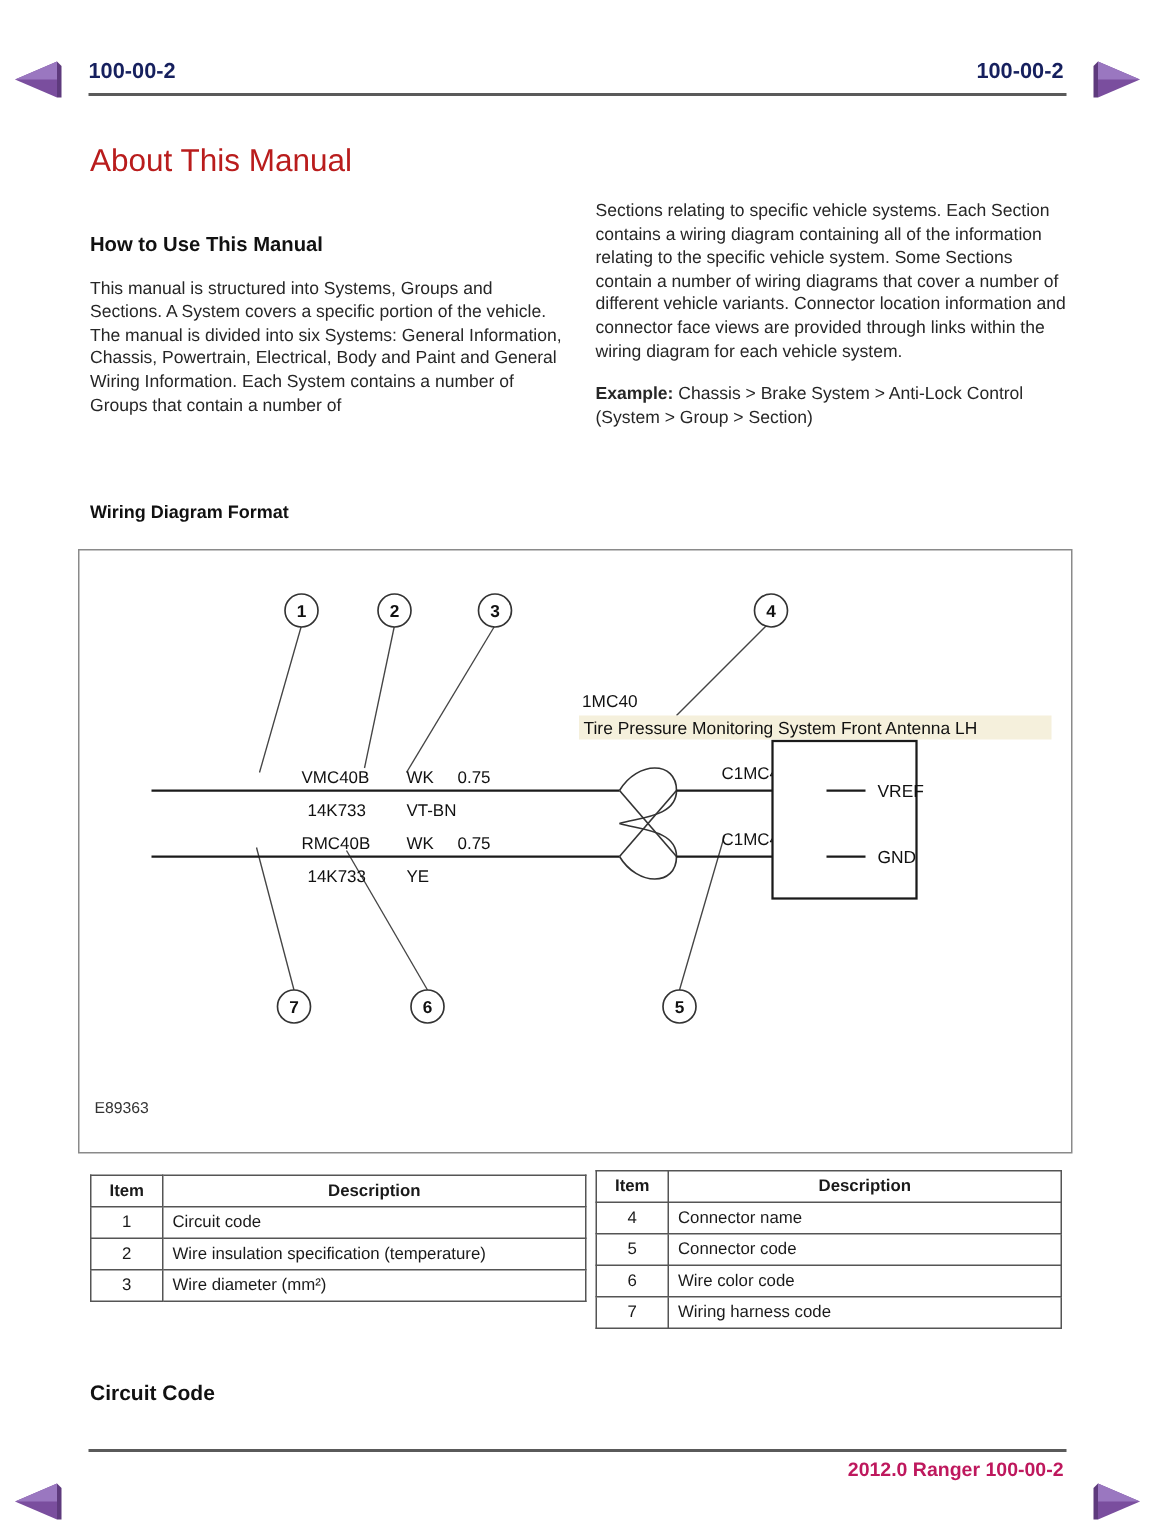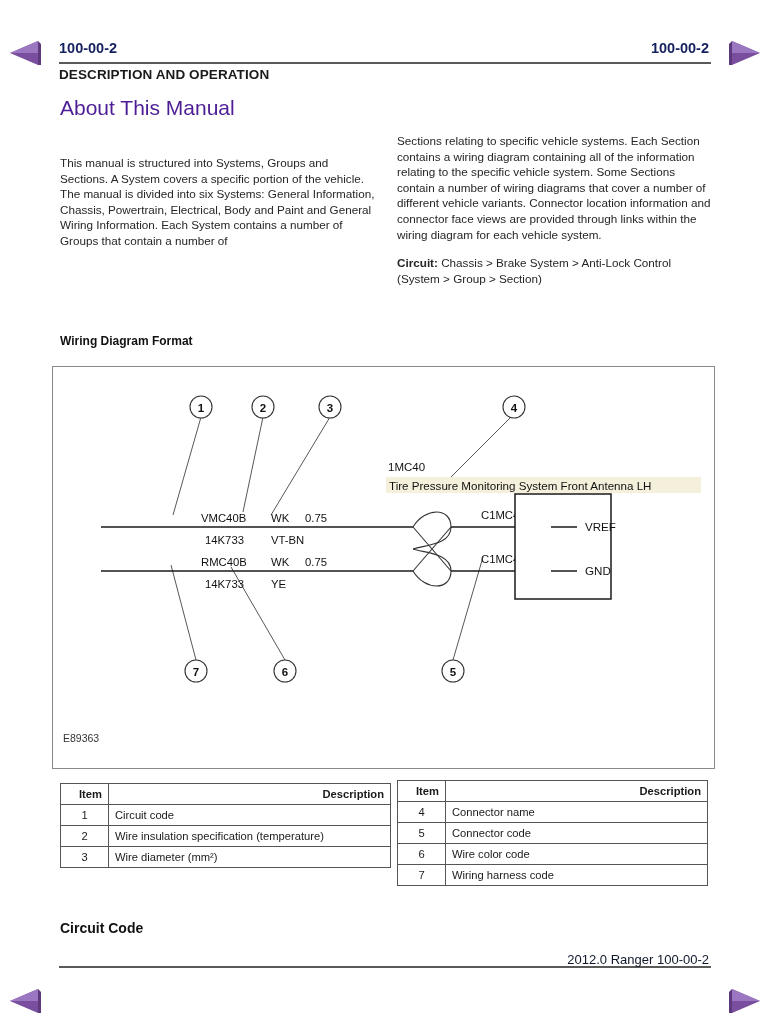--- a/index.html
+++ b/index.html
@@ -30,21 +30,21 @@
     position: absolute; left: 59px; top: 62px; width: 652px;
     height: 2px; background: #5a5a5a;
   }
 
   .sect-kicker {
     position: absolute; left: 59px; top: 67px;
     font-size: 13.5px; font-weight: bold; letter-spacing: .1px; color: #1a1a1a;
   }
   .page-title {
     position: absolute; left: 60px; top: 96px;
-    font-size: 21px; font-weight: normal; color: #4c1d95;
+    font-size: 21px; font-weight: normal; color: #b91c1c;
   }
 
   
   .col { position: absolute; font-size: 11.7px; line-height: 15.6px; color: #262626; }
   #col-left  { left: 60px;  top: 155px; width: 315px; }
   #col-right { left: 397px; top: 133px; width: 314px; }
   .col h3 {
     margin: 0 0 14px 0; font-size: 13.5px; font-weight: bold; color: #111;
   }
   .col p { margin: 0 0 13px 0; }
@@ -72,37 +72,37 @@
     font-size: 11.2px;
     background: #fff;
   }
   #item-table-left  { left: 60px;  top: 783px; width: 331px; }
   #item-table-right { left: 397px; top: 780px; width: 311px; }
   .item-table th, .item-table td {
     border: 1.2px solid #555;
     padding: 4px 6px;
     color: #1a1a1a;
   }
-  .item-table th { font-weight: bold; text-align: right; }
+  .item-table th { font-weight: bold; text-align: center; }
   .item-table td.c-item { text-align: center; width: 48px; }
   .item-table td.c-desc { text-align: left; }
 
   .section-heading {
     position: absolute; left: 60px; top: 920px;
     font-size: 14px; font-weight: bold; color: #111;
   }
 
   
   .ftr-rule {
     position: absolute; left: 59px; top: 966px; width: 652px;
     height: 2px; background: #5a5a5a;
   }
   #ftr-right {
-    position: absolute; right: 59px; top: 952px;
-    font-size: 13px; font-weight: normal; color: #0f172a;
+    position: absolute; right: 59px; top: 972px;
+    font-size: 13px; font-weight: bold; color: #be185d;
   }
 </style>
 </head>
 <body>
 
 <div class="page">
 
   <div class="nav-arrow" id="nav-prev-top">
     <svg viewBox="0 0 40 26">
       <polygon points="2,13 30,1 30,25" fill="#7a4e9e"></polygon>
@@ -115,30 +115,30 @@
       <polygon points="38,13 10,1 10,25" fill="#7a4e9e"></polygon>
       <polygon points="38,13 10,1 10,13" fill="#9a77c0"></polygon>
       <polyline points="10,1 7,4 7,25 10,25" fill="#5e3a7d"></polyline>
     </svg>
   </div>
 
   <div class="hdr" id="hdr-left">100-00-2</div>
   <div class="hdr" id="hdr-right">100-00-2</div>
   <div class="hdr-rule"></div>
 
-  <div class="sect-kicker">DESCRIPTION AND OPERATION</div>
   <div class="page-title">About This Manual</div>
 
   <div class="col" id="col-left">
+    <h3>How to Use This Manual</h3>
     <p>This manual is structured into Systems, Groups and Sections. A System covers a specific portion of the vehicle. The manual is divided into six Systems: General Information, Chassis, Powertrain, Electrical, Body and Paint and General Wiring Information. Each System contains a number of Groups that contain a number of</p>
   </div>
 
   <div class="col" id="col-right">
     <p>Sections relating to specific vehicle systems. Each Section contains a wiring diagram containing all of the information relating to the specific vehicle system. Some Sections contain a number of wiring diagrams that cover a number of different vehicle variants. Connector location information and connector face views are provided through links within the wiring diagram for each vehicle system.</p>
-    <p><b>Circuit:</b><span> Chassis &gt; Brake System &gt; Anti-Lock Control (System &gt; Group &gt; Section)</span></p>
+    <p><b>Example:</b><span> Chassis &gt; Brake System &gt; Anti-Lock Control (System &gt; Group &gt; Section)</span></p>
   </div>
 
   <div class="fig-heading">Wiring Diagram Format</div>
 
   <div class="diagram-frame">
     <svg width="660" height="400" viewBox="0 0 660 400">
       <g fill="none" stroke="#2b2b2b" stroke-width="1" font-family="Liberation Sans, sans-serif">
 
         <line x1="148" y1="50" x2="120" y2="148" stroke="#444" stroke-width="0.9"></line>
         <line x1="210" y1="50" x2="190" y2="145" stroke="#444" stroke-width="0.9"></line>

